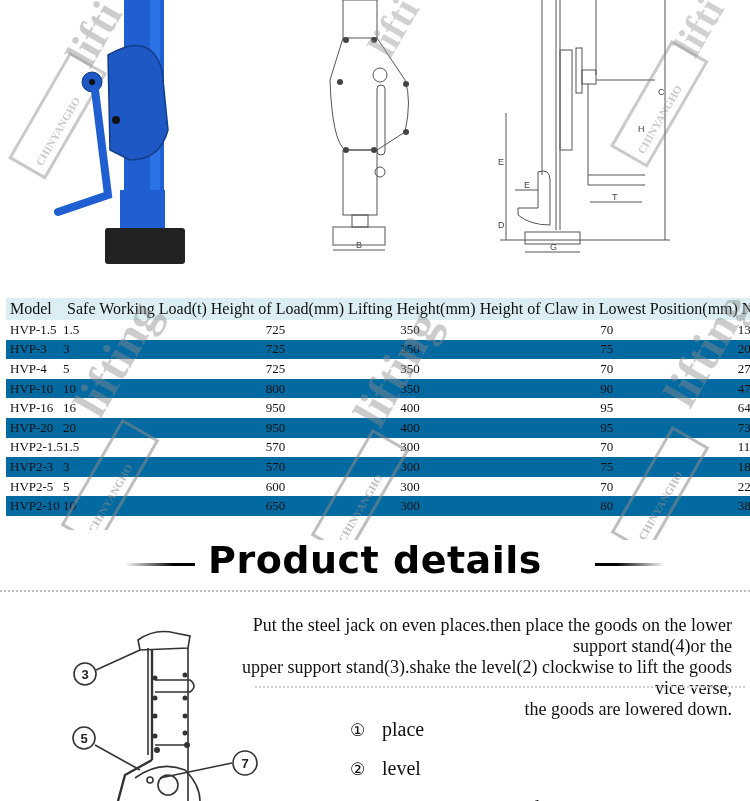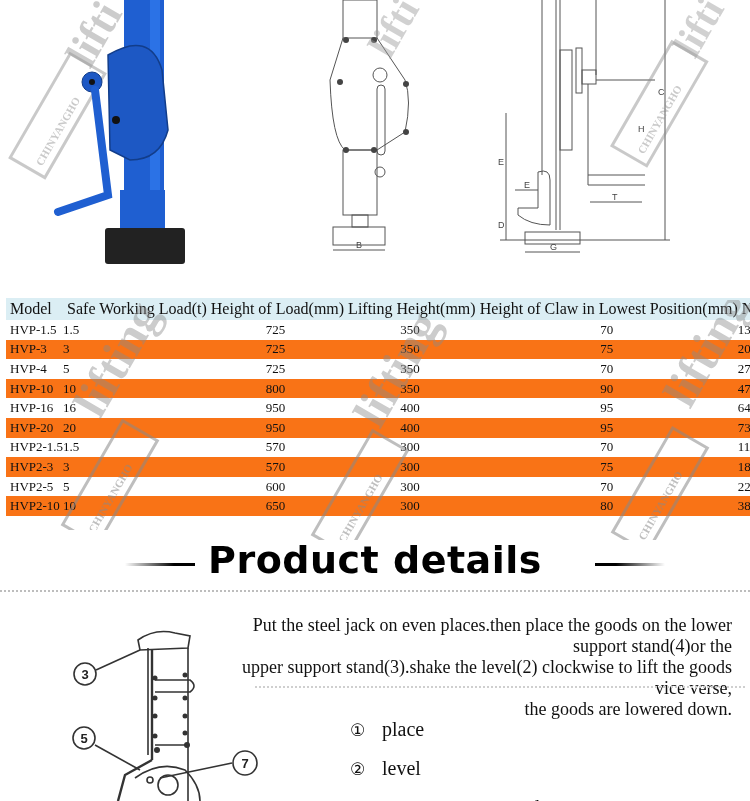--- a/index.html
+++ b/index.html
@@ -11,21 +11,21 @@
   .img-photo { position: absolute; left: 0; top: 0; width: 260px; height: 280px; }
   .img-front { position: absolute; left: 300px; top: 0; width: 190px; height: 270px; }
   .img-side  { position: absolute; left: 480px; top: 0; width: 270px; height: 270px; }
 
   .watermark { position: absolute; pointer-events: none; color: #9a9a9a; opacity: 0.55; }
 
   
   .spec-table { position: absolute; left: 6px; top: 298px; width: 740px; border-collapse: collapse; font-size: 13px; }
   .spec-table th { background: #dbeef4; font-weight: normal; text-align: left; height: 22px; padding: 0 0 0 4px; white-space: nowrap; font-size: 16px; }
   .spec-table td { height: 19.6px; padding: 0; white-space: nowrap; }
-  .spec-table tr.alt td { background: #f97316; }
+  .spec-table tr.alt td { background: #0369a1; }
   .c-model { width: 60px; padding-left: 4px !important; }
   .c-load  { width: 95px; margin-top: 12px; }
   .c-hload { width: 150px; text-align: center; }
   .c-lift  { width: 120px; text-align: center; }
   .c-claw  { width: 230px; text-align: center; }
   .c-wt    { }
 
   
   .section-head { position: absolute; left: 0; top: 538px; width: 750px; height: 52px; }
   .section-title { position: absolute; left: 0; width: 100%; text-align: center; top: 0; font-family: "DejaVu Sans", "Liberation Sans", sans-serif; font-size: 38px; font-weight: bold; color: #000; letter-spacing: 0.5px; }

